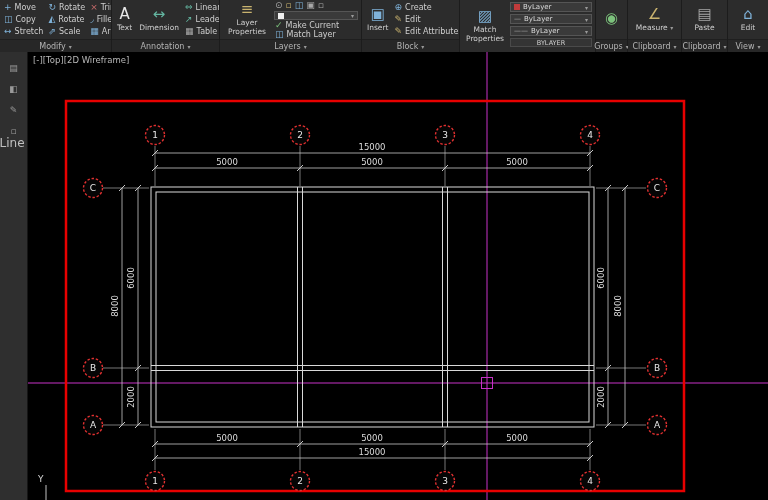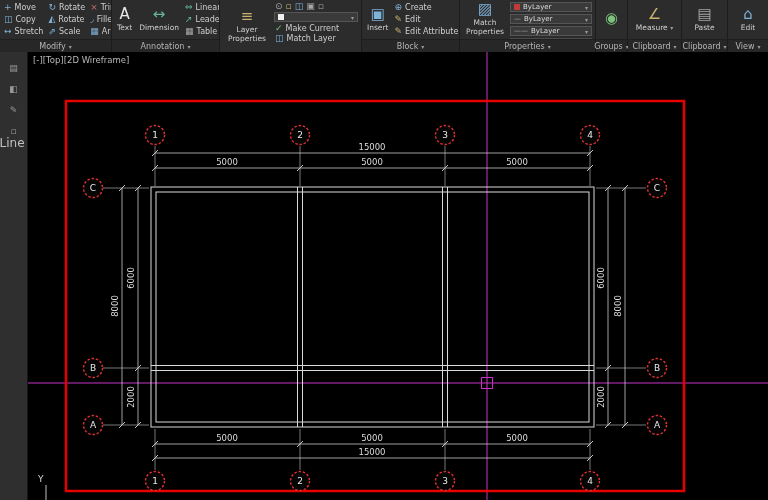--- a/index.html
+++ b/index.html
@@ -185,20 +185,24 @@
         <div class="tool-sm" style="height:10px">
             <span class="ic ic-green">✓</span>
             <span>Make Current</span>
           </div>
         <div class="tool-sm" style="height:10px">
             <span class="ic ic-blue">◫</span>
             <span>Match Layer</span>
           </div>
       </div>
     </div>
+    <div class="panel-label">
+        <span>Layers</span>
+        <span class="caret">▾</span>
+      </div>
   </div>
 
   <div class="panel" style="width:98px">
     <div class="panel-body">
       <div class="tool-big">
         <span class="ic-big ic-blue">▣</span>
         <span>Insert</span>
       </div>
       <div class="tool-col">
         <div class="tool-sm">
@@ -239,24 +243,20 @@
           <span class="caret">▾</span>
         </div>
         <div class="dropdown">
           <span class="ic ic-gray" style="font-size:7px">——</span>
           <span class="grow">ByLayer</span>
           <span class="caret">▾</span>
         </div>
         <div class="readout">BYLAYER</div>
       </div>
     </div>
-    <div class="panel-label">
-        <span>Properties</span>
-        <span class="caret">▾</span>
-      </div>
   </div>
 
   <div class="panel" style="width:32px">
     <div class="panel-body" style="align-items:center;justify-content:center">
       <div class="tool-big">
         <span class="ic-big ic-green">◉</span>
       </div>
     </div>
     <div class="panel-label">
         <span>Groups</span>

